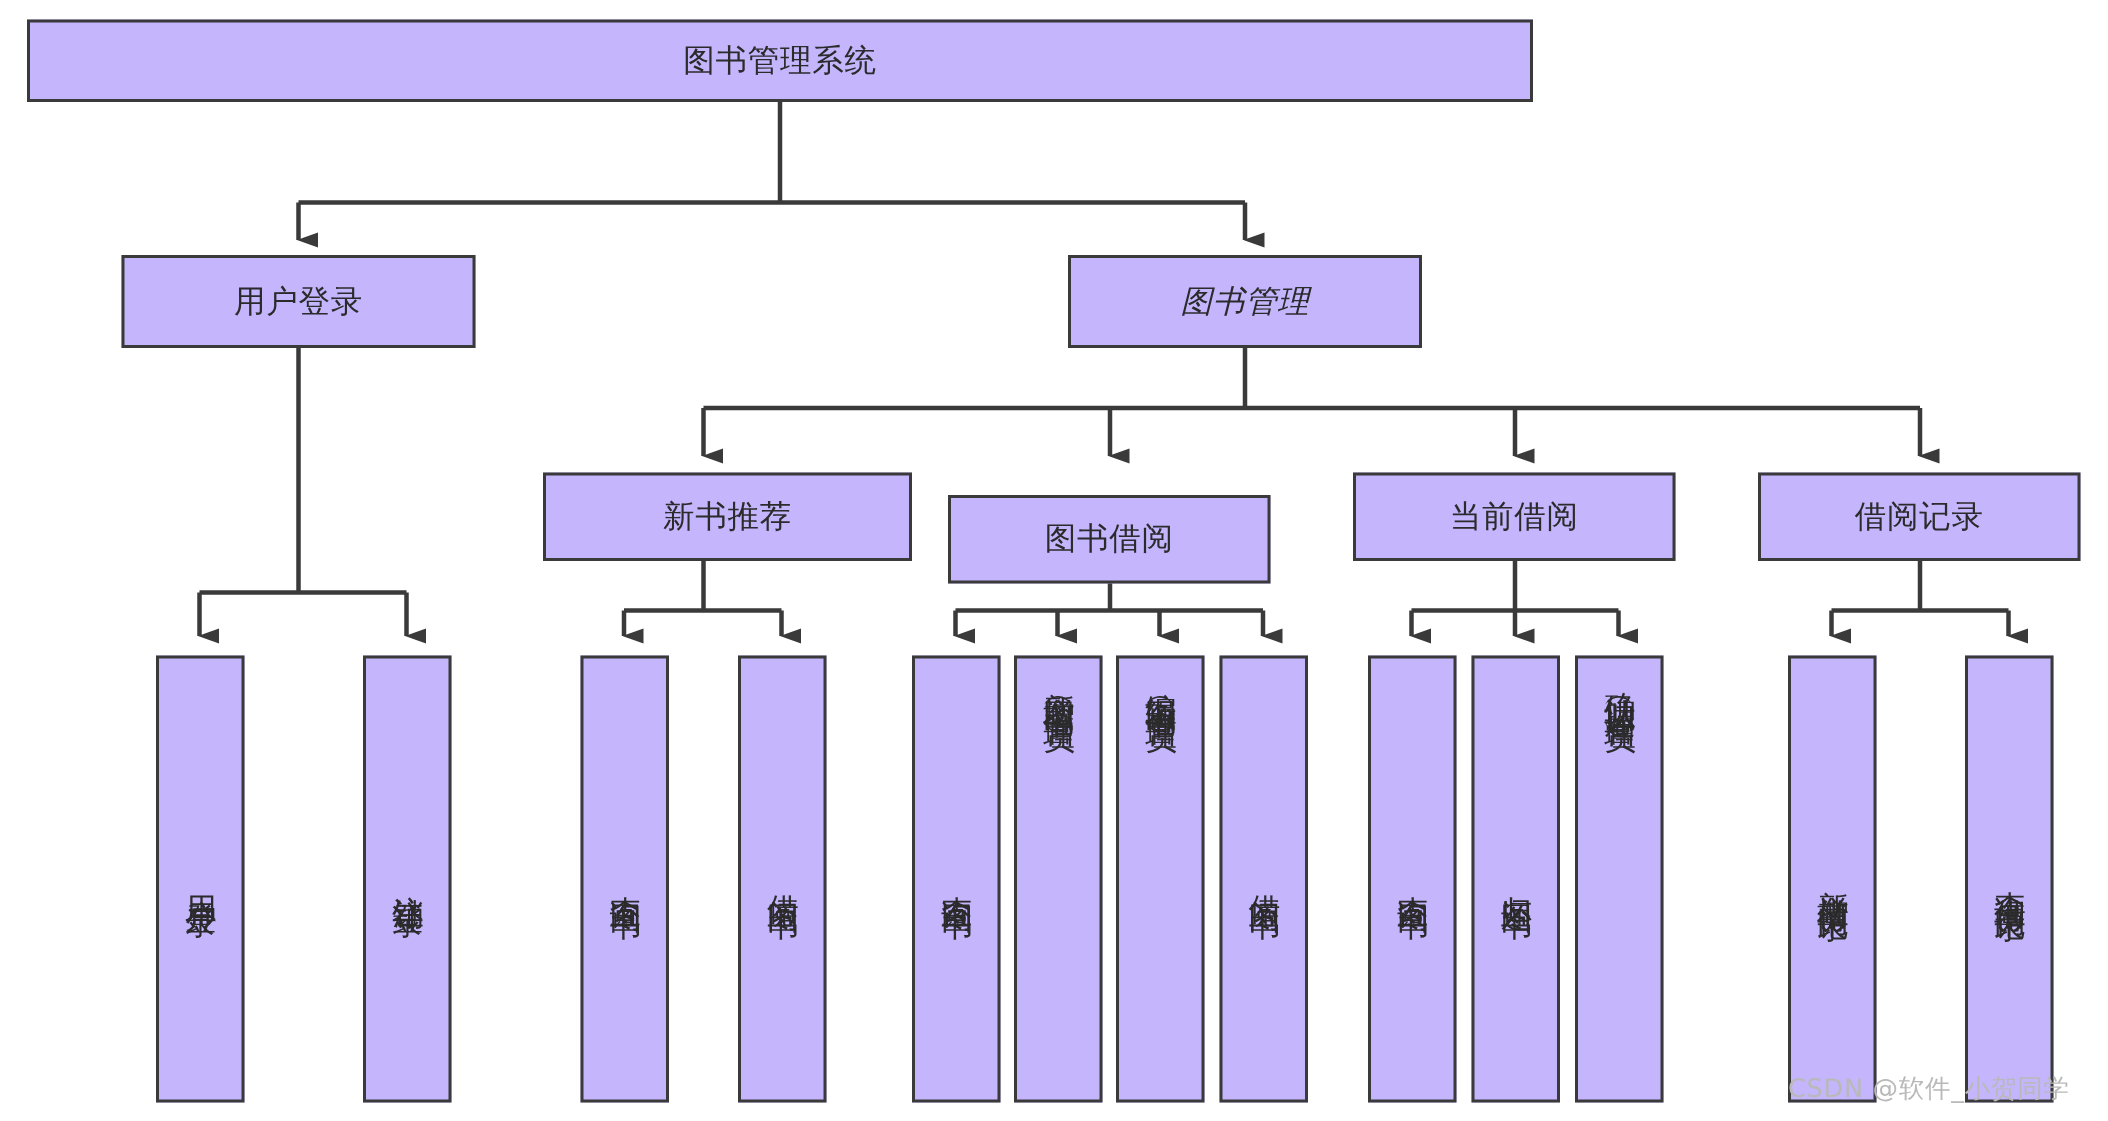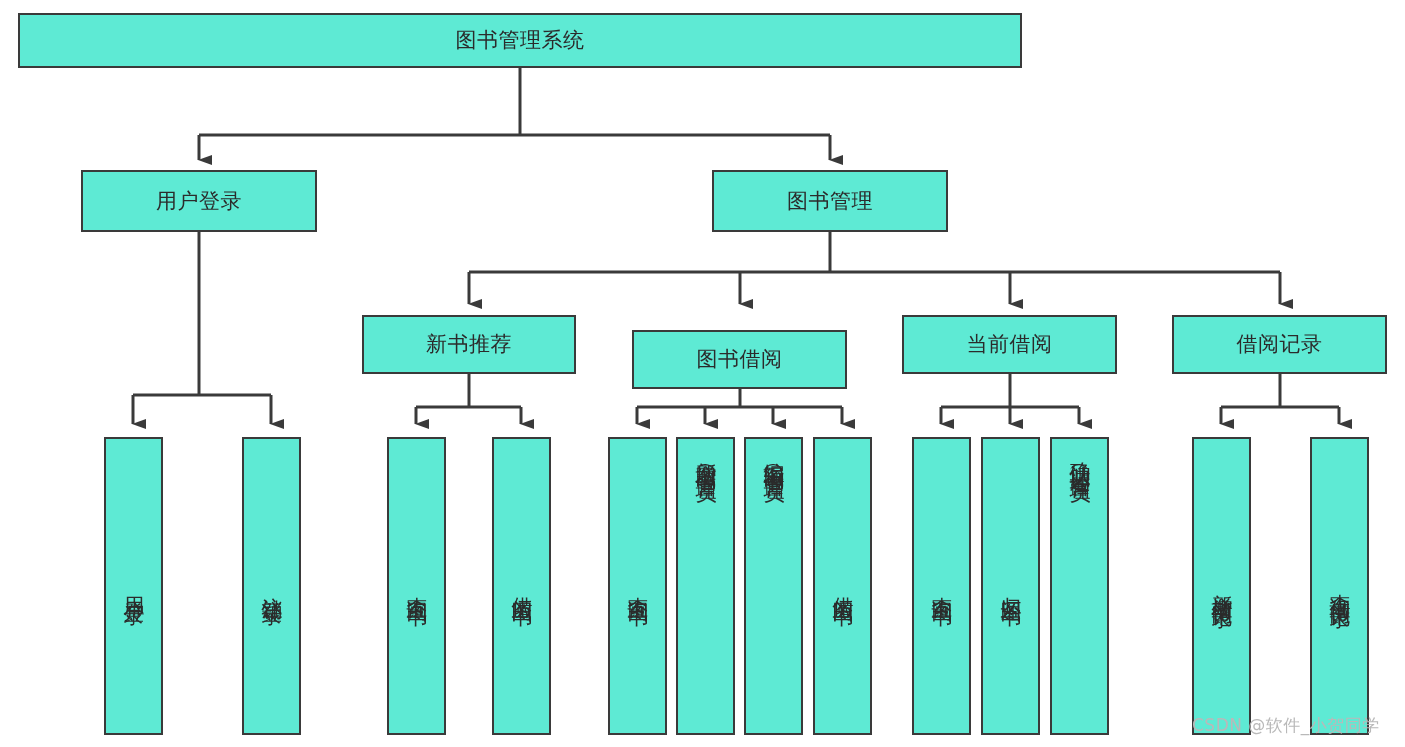--- a/index.html
+++ b/index.html
@@ -21,21 +21,21 @@
     position: absolute;
     left: 0;
     top: 0;
     width: 1405px;
     height: 747px;
   }
   .node {
     position: absolute;
     box-sizing: border-box;
     border: 2.5px solid #3a3a3a;
-    background: #5eead4;
+    background: #c4b5fd;
     display: flex;
     align-items: center;
     justify-content: center;
     color: #2b2b2b;
   }
   .node-label {
     display: block;
     text-align: center;
     line-height: 1.18;
     white-space: pre;
@@ -128,25 +128,25 @@
     </g>
   </svg>
 
   <div class="node horiz" style="left:18px; top:13px; width:1004px; height:55px;">
     <span class="node-label">图书管理系统</span>
   </div>
 
   <div class="node horiz" style="left:81px; top:170px; width:236px; height:62px;">
     <span class="node-label">用户登录</span>
   </div>
-  <div class="node horiz" style="left:712px; top:170px; width:236px; height:62px;">
+  <div class="node horiz" style="left:712px; top:170px; width:236px; height:62px;font-style:italic;">
     <span class="node-label">图书管理</span>
   </div>
 
-  <div class="node horiz" style="left:362px; top:315px; width:214px; height:59px;">
+  <div class="node horiz" style="left:362px; top:315px; width:246px; height:59px;">
     <span class="node-label">新书推荐</span>
   </div>
   <div class="node horiz" style="left:632px; top:330px; width:215px; height:59px;">
     <span class="node-label">图书借阅</span>
   </div>
   <div class="node horiz" style="left:1172px; top:315px; width:215px; height:59px;">
     <span class="node-label">借阅记录</span>
   </div>
   <div class="node horiz" style="left:902px; top:315px; width:215px; height:59px;">
     <span class="node-label">当前借阅</span>

